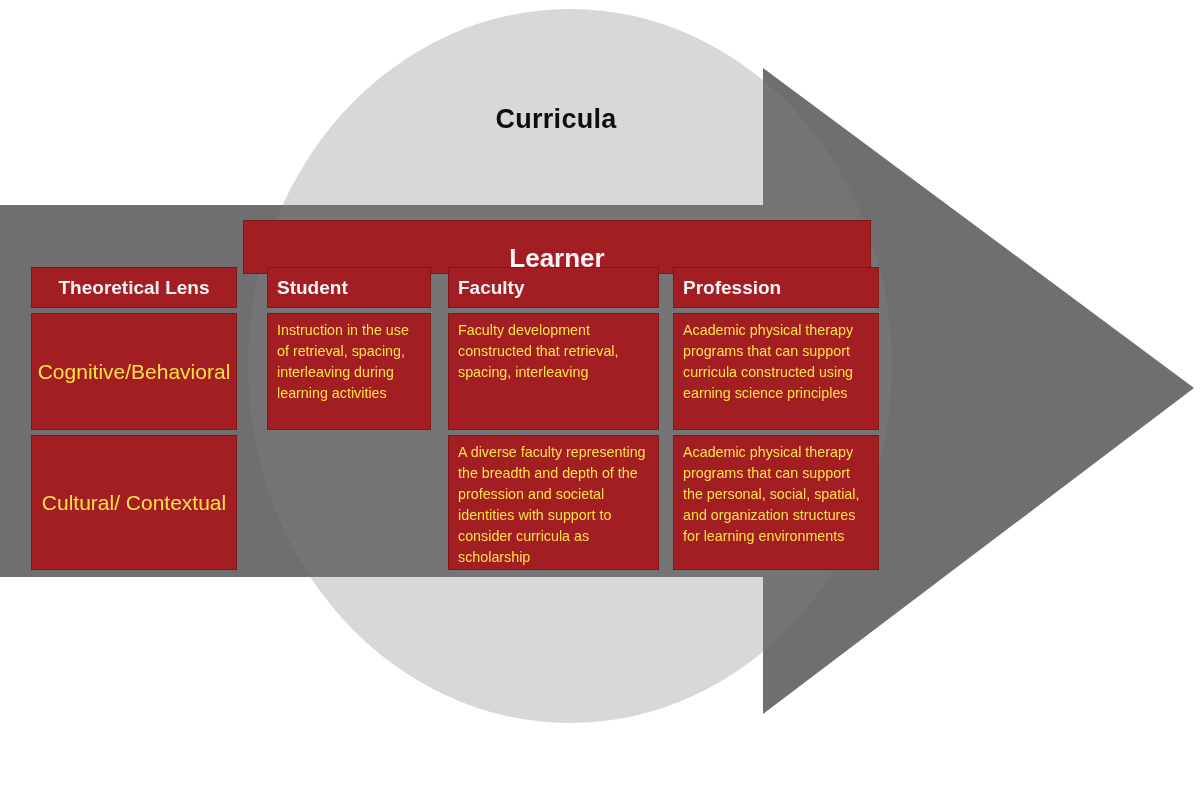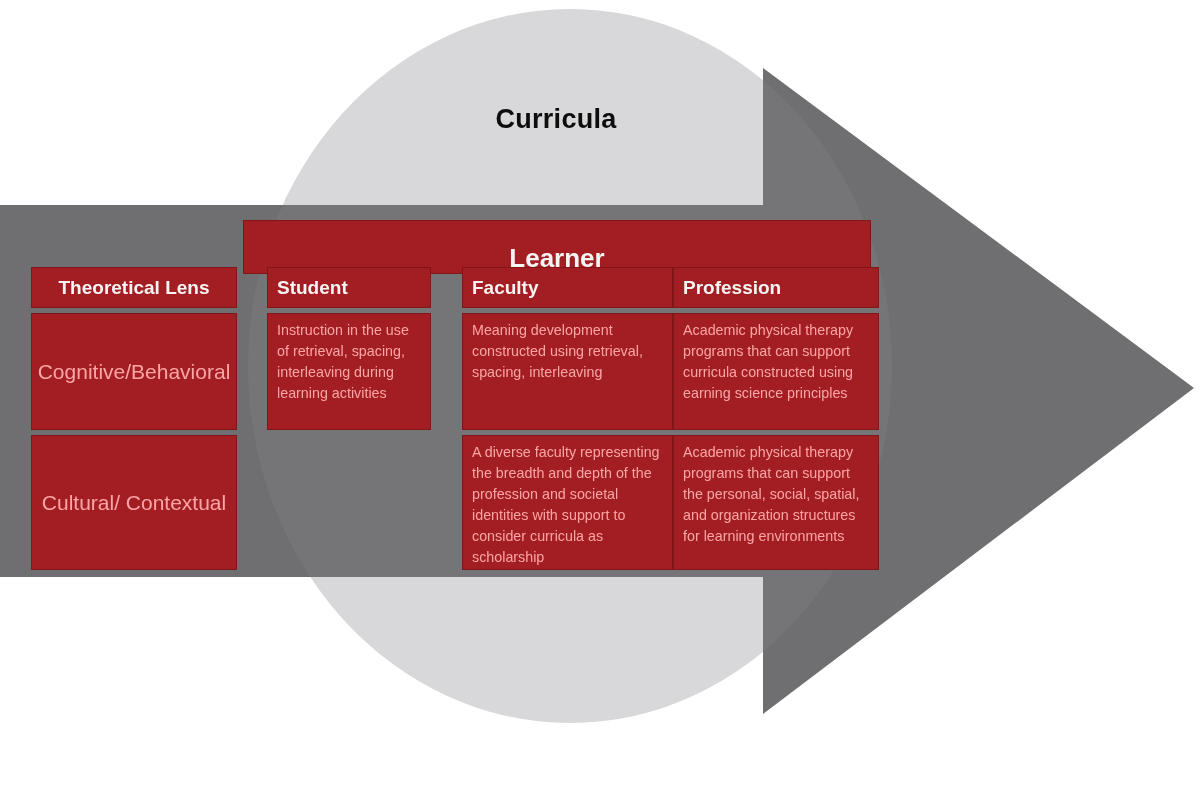--- a/index.html
+++ b/index.html
@@ -16,31 +16,31 @@
     position:absolute;left:406px;top:104px;width:300px;text-align:center;
     font-size:27px;font-weight:bold;color:#0d0d0d;letter-spacing:.3px;
   }
   .arrow-label{
     position:absolute;left:877px;top:345px;width:270px;text-align:center;
     font-size:22px;font-weight:bold;color:#EBEAEC;line-height:33px;white-space:pre-line;
   }
 
   .tbl{position:absolute;left:31px;top:220px;width:841px;height:350px;}
   .box{
-    position:absolute;background:var(--red,#A21E23);color:#fca5a5;box-sizing:border-box;
+    position:absolute;background:var(--red,#A21E23);color:#fde047;box-sizing:border-box;
     box-shadow:inset 0 0 0 1px rgba(70,8,10,0.35);
   }
   .learner-bar{left:212px;top:0;width:628px;height:54px;display:flex;align-items:flex-end;justify-content:center;
     font-size:26px;font-weight:bold;color:#F7F4F4;}
   .hdr{top:47px;height:41px;display:flex;align-items:center;font-weight:bold;font-size:19px;color:#F7F4F4;}
   .hdr-left{justify-content:center;align-items:center;}
   .hdr-pad{padding-left:10px;}
   .lens-col{left:0;width:206px;}
   .col-student{left:212px;width:164px;margin-left:24px;}
-  .col-faculty{left:431px;width:211px;}
+  .col-faculty{left:417px;width:211px;}
   .col-profession{left:634px;width:206px;margin-left:8px;}
   .row1{top:93px;height:117px;}
   .row2{top:215px;height:135px;}
   .label-cell{display:flex;align-items:center;justify-content:center;font-size:21px;white-space:nowrap;}
   .body-cell{padding:7px 8px 0 10px;font-size:14.3px;line-height:21px;}
 </style>
 </head>
 <body>
 
 <div class="stage">
@@ -71,21 +71,21 @@
     </div>
     <div class="box hdr hdr-pad col-faculty">
       <span>Faculty</span>
     </div>
     <div class="box hdr hdr-pad col-profession">
       <span>Profession</span>
     </div>
 
     <div class="box label-cell lens-col row1">Cognitive/Behavioral</div>
     <div class="box body-cell col-student row1">Instruction in the use of retrieval, spacing, interleaving during learning activities</div>
-    <div class="box body-cell col-faculty row1">Meaning development constructed using retrieval, spacing, interleaving</div>
+    <div class="box body-cell col-faculty row1">Faculty development constructed that retrieval, spacing, interleaving</div>
     <div class="box body-cell col-profession row1">Academic physical therapy programs that can support curricula constructed using earning science principles</div>
 
     <div class="box label-cell lens-col row2">Cultural/ Contextual</div>
     <div class="box body-cell col-faculty row2">A diverse faculty representing the breadth and depth of the profession and societal identities with support to consider curricula as scholarship</div>
     <div class="box body-cell col-profession row2">Academic physical therapy programs that can support the personal, social, spatial, and organization structures for learning environments</div>
 
   </div>
 </div>
 
 </body></html>

